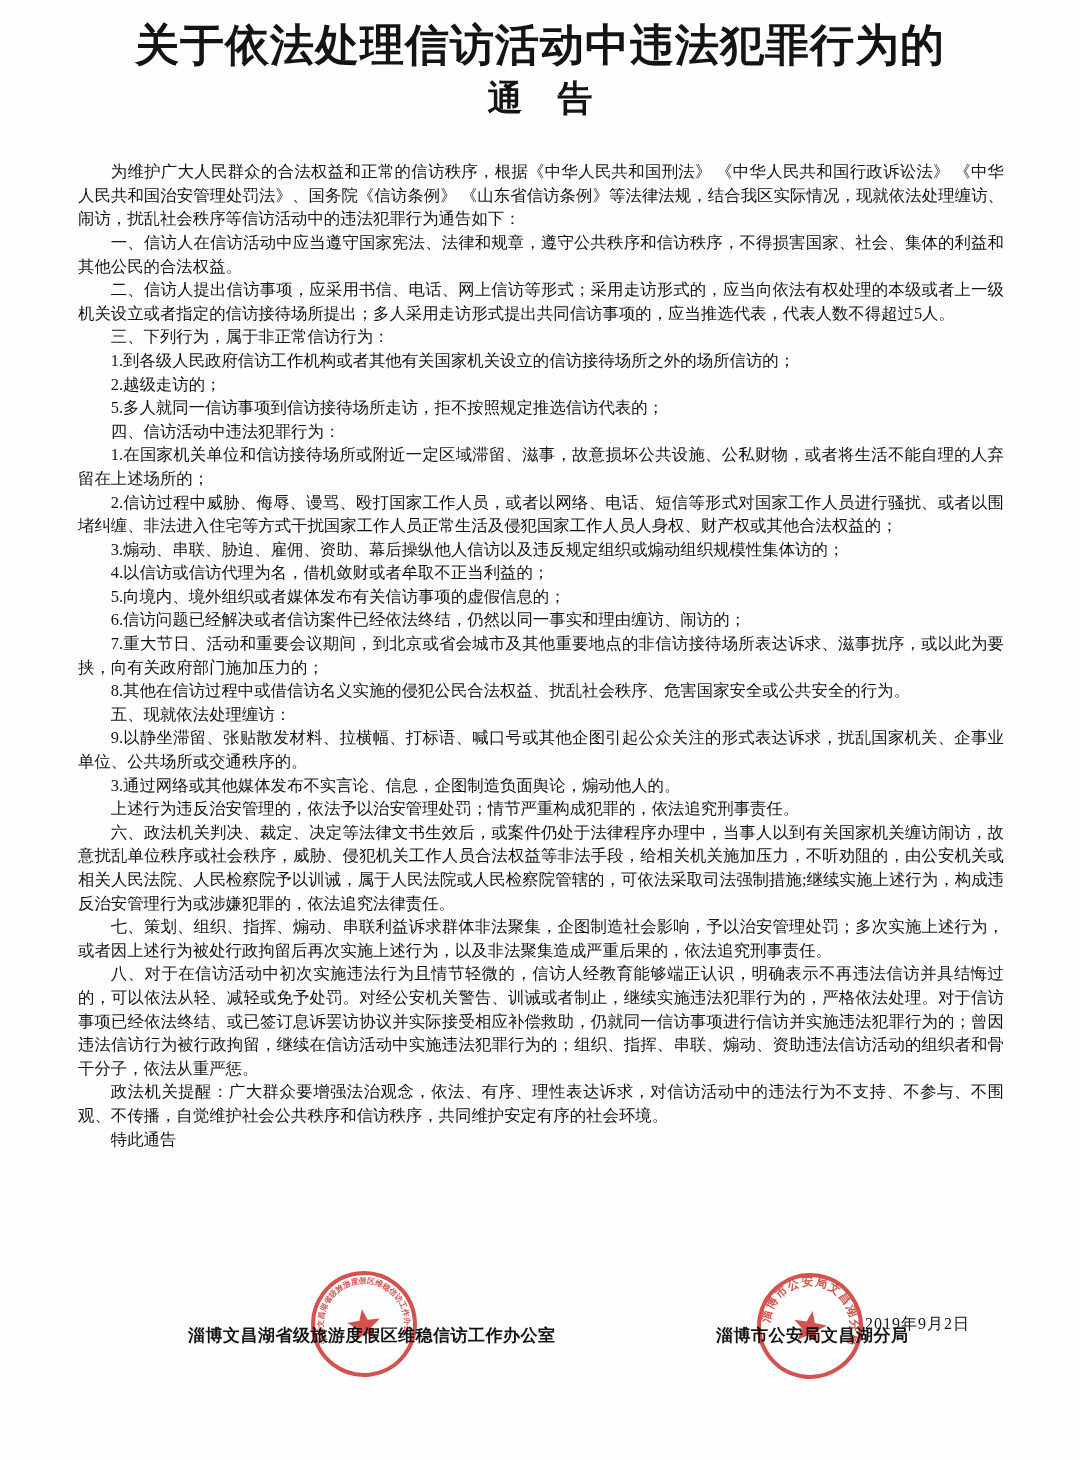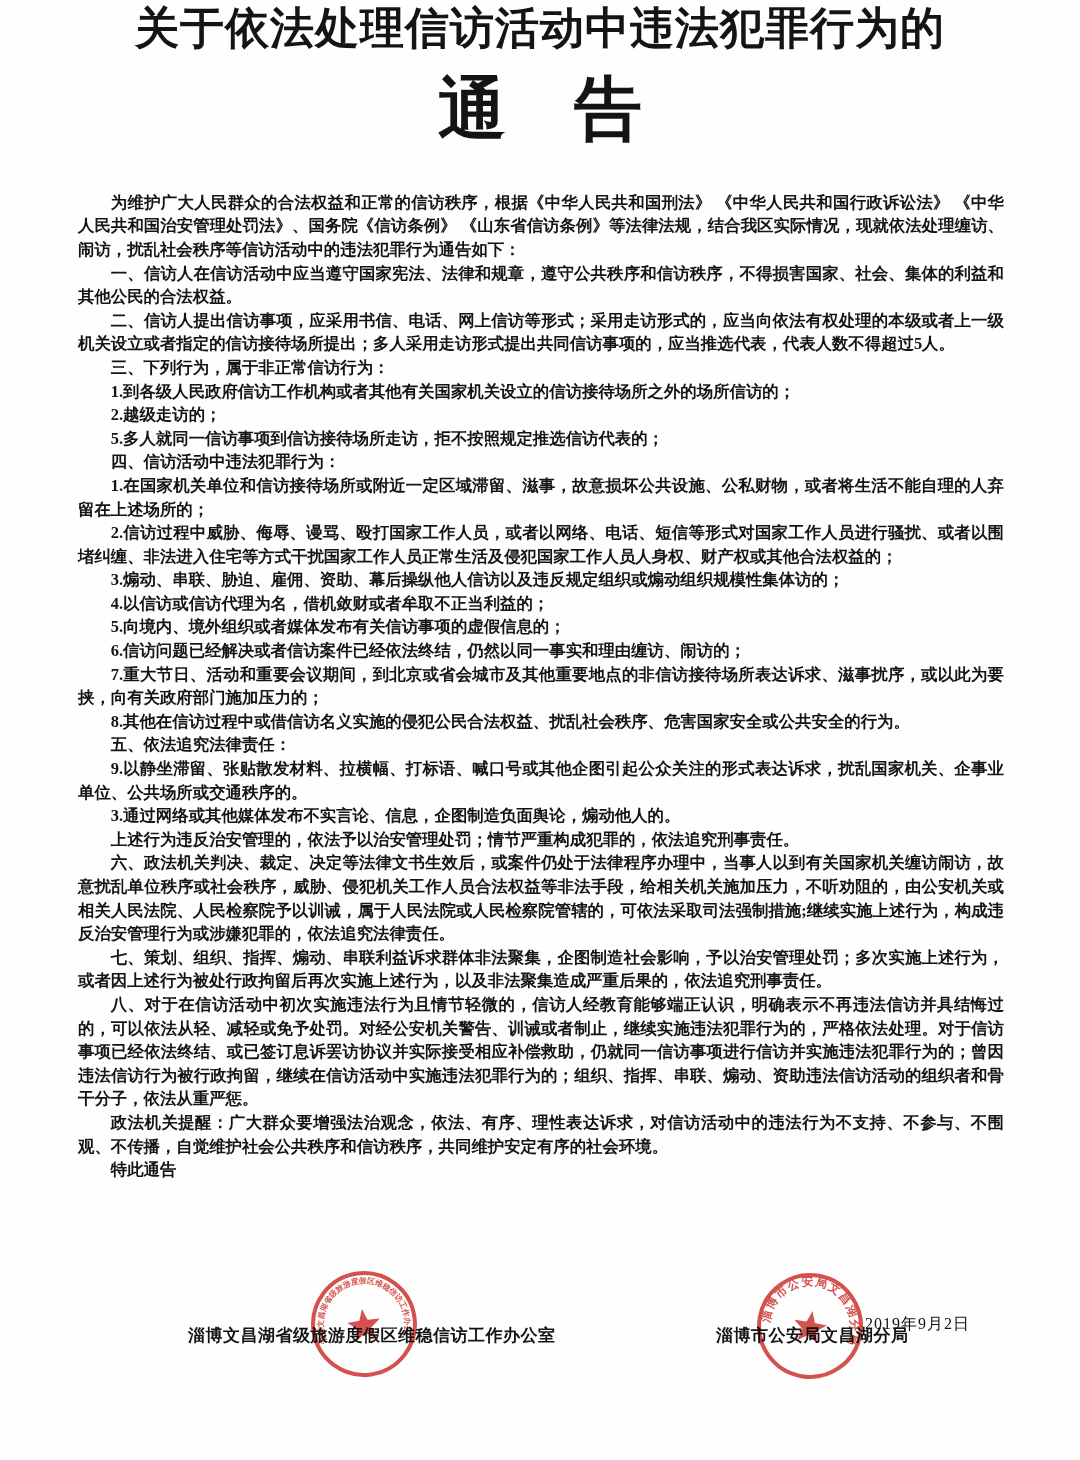--- a/index.html
+++ b/index.html
@@ -10,34 +10,34 @@
     font-family:"Liberation Serif","DejaVu Serif",serif;
     color:#141414;
     overflow:hidden;
   }
   .title1{
     text-align:center;
     font-size:44px;
     font-weight:700;
     letter-spacing:1px;
     line-height:1.3;
+    margin-top:17px;
   }
   .title2{
     text-align:center;
-    font-size:68px;
+    font-size:35px;
     font-weight:700;
-    margin-top:12px;
+    margin-top:4px;
     line-height:1.2;
   }
   .doc-body{
     margin:40px 76px 0 78px;
     font-size:16.4px;
     line-height:23.6px;
     text-align:justify;
-    font-weight:bold;
   }
   .doc-body p{
     margin:0;
     text-indent:2em;
   }
   .sign-block{position:absolute;left:0;top:0;width:100%;height:100%;pointer-events:none;}
   .org{
     position:absolute;
     font-size:17px;
     font-weight:600;
@@ -85,21 +85,21 @@
     <p>5.多人就同一信访事项到信访接待场所走访，拒不按照规定推选信访代表的；</p>
     <p>四、信访活动中违法犯罪行为：</p>
     <p>1.在国家机关单位和信访接待场所或附近一定区域滞留、滋事，故意损坏公共设施、公私财物，或者将生活不能自理的人弃留在上述场所的；</p>
     <p>2.信访过程中威胁、侮辱、谩骂、殴打国家工作人员，或者以网络、电话、短信等形式对国家工作人员进行骚扰、或者以围堵纠缠、非法进入住宅等方式干扰国家工作人员正常生活及侵犯国家工作人员人身权、财产权或其他合法权益的；</p>
     <p>3.煽动、串联、胁迫、雇佣、资助、幕后操纵他人信访以及违反规定组织或煽动组织规模性集体访的；</p>
     <p>4.以信访或信访代理为名，借机敛财或者牟取不正当利益的；</p>
     <p>5.向境内、境外组织或者媒体发布有关信访事项的虚假信息的；</p>
     <p>6.信访问题已经解决或者信访案件已经依法终结，仍然以同一事实和理由缠访、闹访的；</p>
     <p>7.重大节日、活动和重要会议期间，到北京或省会城市及其他重要地点的非信访接待场所表达诉求、滋事扰序，或以此为要挟，向有关政府部门施加压力的；</p>
     <p>8.其他在信访过程中或借信访名义实施的侵犯公民合法权益、扰乱社会秩序、危害国家安全或公共安全的行为。</p>
-    <p>五、依法追究法律责任：</p>
+    <p>五、现就依法处理缠访：</p>
     <p>9.以静坐滞留、张贴散发材料、拉横幅、打标语、喊口号或其他企图引起公众关注的形式表达诉求，扰乱国家机关、企事业单位、公共场所或交通秩序的。</p>
     <p>3.通过网络或其他媒体发布不实言论、信息，企图制造负面舆论，煽动他人的。</p>
     <p>上述行为违反治安管理的，依法予以治安管理处罚；情节严重构成犯罪的，依法追究刑事责任。</p>
     <p>六、政法机关判决、裁定、决定等法律文书生效后，或案件仍处于法律程序办理中，当事人以到有关国家机关缠访闹访，故意扰乱单位秩序或社会秩序，威胁、侵犯机关工作人员合法权益等非法手段，给相关机关施加压力，不听劝阻的，由公安机关或相关人民法院、人民检察院予以训诫，属于人民法院或人民检察院管辖的，可依法采取司法强制措施;继续实施上述行为，构成违反治安管理行为或涉嫌犯罪的，依法追究法律责任。</p>
     <p>七、策划、组织、指挥、煽动、串联利益诉求群体非法聚集，企图制造社会影响，予以治安管理处罚；多次实施上述行为，或者因上述行为被处行政拘留后再次实施上述行为，以及非法聚集造成严重后果的，依法追究刑事责任。</p>
     <p>八、对于在信访活动中初次实施违法行为且情节轻微的，信访人经教育能够端正认识，明确表示不再违法信访并具结悔过的，可以依法从轻、减轻或免予处罚。对经公安机关警告、训诫或者制止，继续实施违法犯罪行为的，严格依法处理。对于信访事项已经依法终结、或已签订息诉罢访协议并实际接受相应补偿救助，仍就同一信访事项进行信访并实施违法犯罪行为的；曾因违法信访行为被行政拘留，继续在信访活动中实施违法犯罪行为的；组织、指挥、串联、煽动、资助违法信访活动的组织者和骨干分子，依法从重严惩。</p>
     <p>政法机关提醒：广大群众要增强法治观念，依法、有序、理性表达诉求，对信访活动中的违法行为不支持、不参与、不围观、不传播，自觉维护社会公共秩序和信访秩序，共同维护安定有序的社会环境。</p>
     <p>特此通告</p>
   </div>
 

